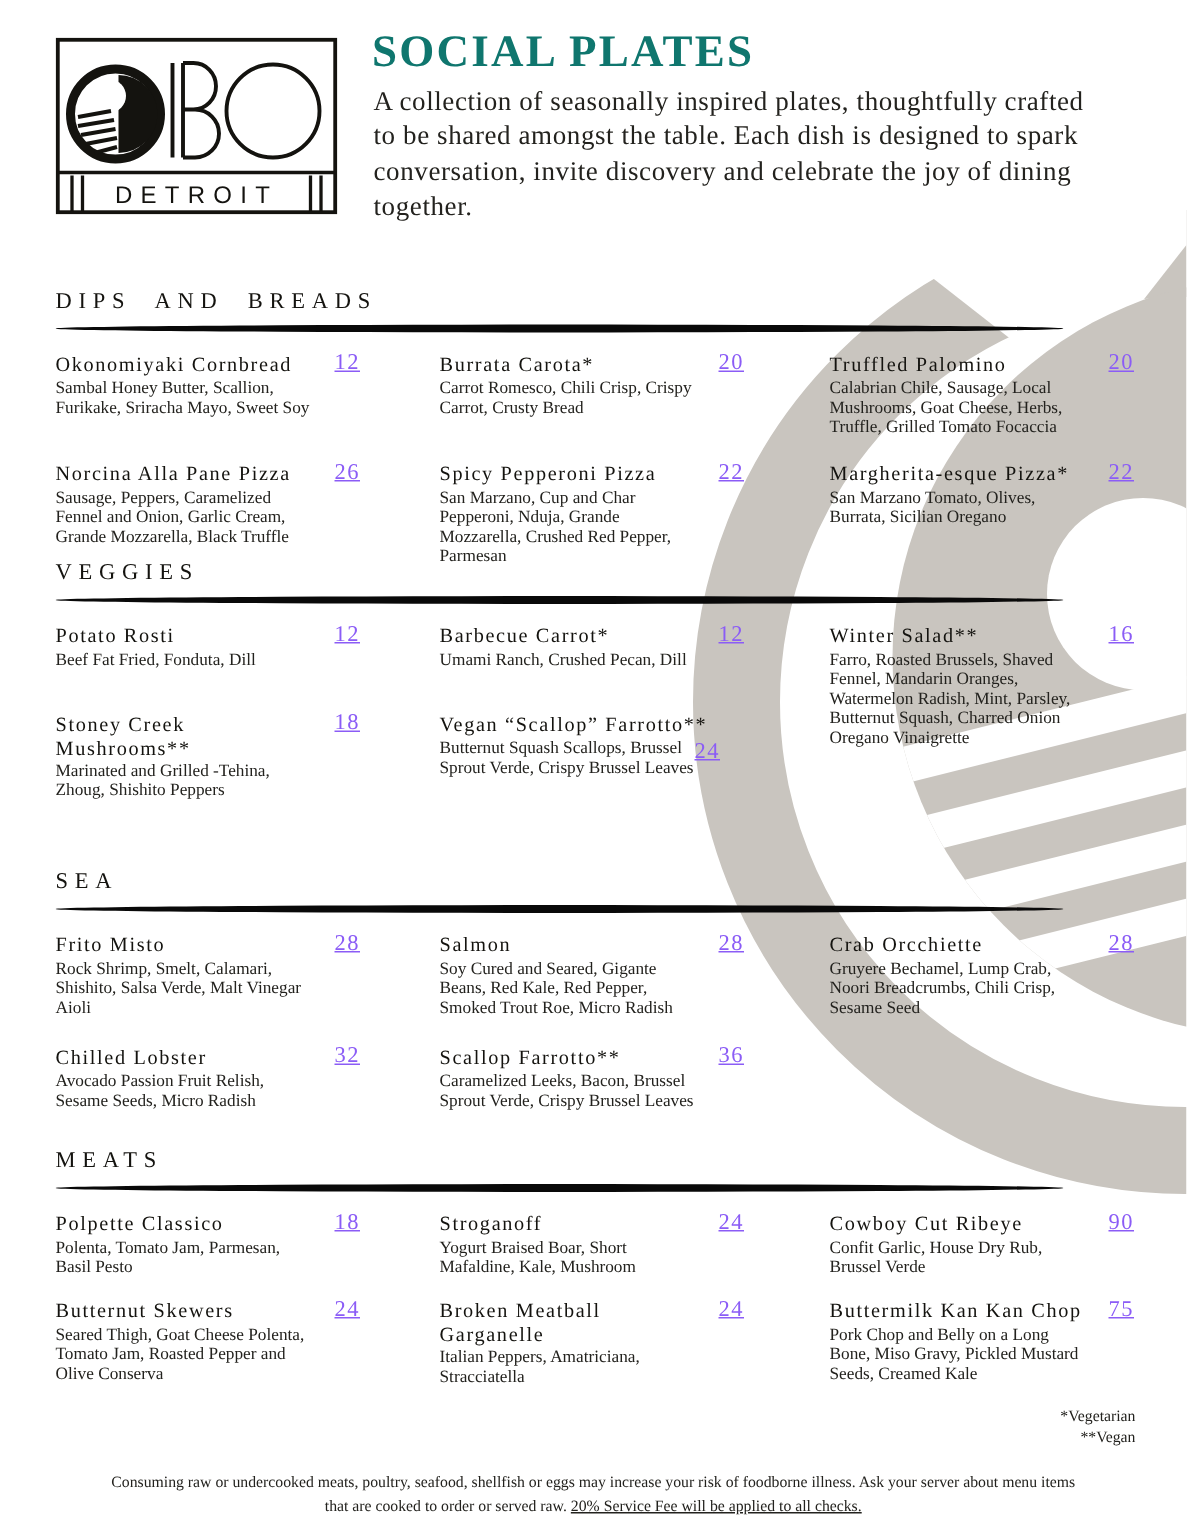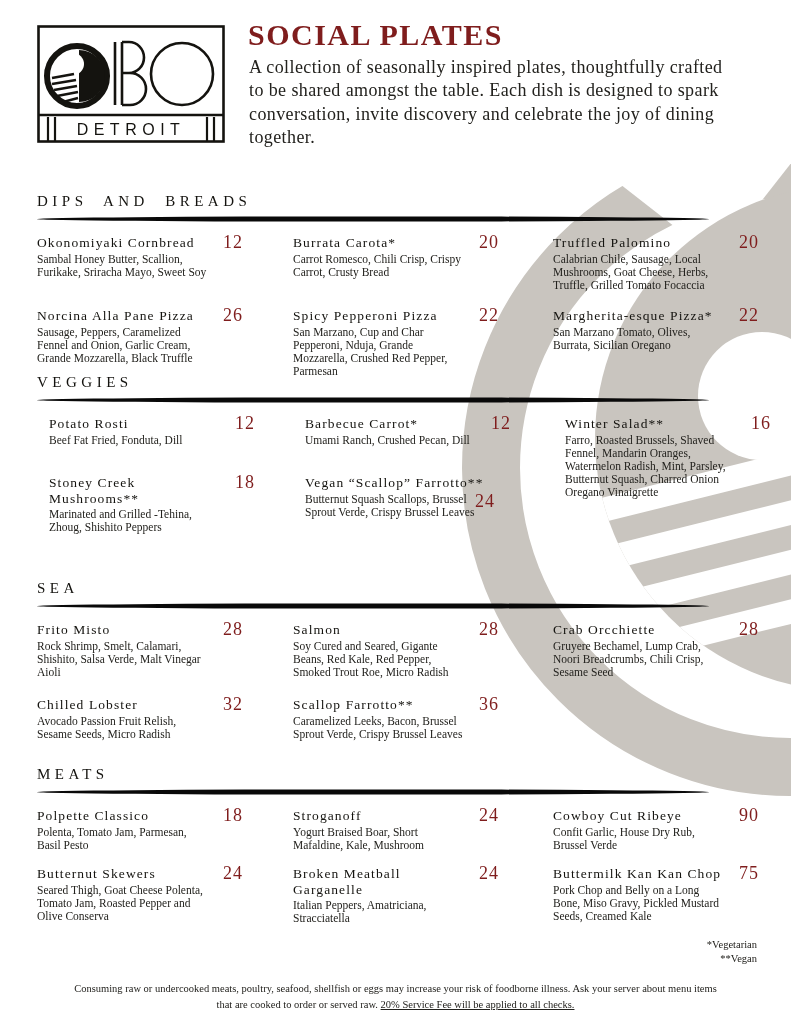--- a/index.html
+++ b/index.html
@@ -6,21 +6,21 @@
   .page{
     position:relative;width:791px;height:1024px;background:#fff;overflow:hidden;
     font-family:"Liberation Serif","DejaVu Serif",serif;color:#1c1b1a;
   }
   
   .watermark{position:absolute;inset:0;z-index:0;pointer-events:none;}
   
   .logo-box{position:absolute;left:37px;top:25px;width:188px;height:118px;z-index:2;}
   .title{
     position:absolute;left:248px;top:18px;z-index:2;
-    font-size:30px;font-weight:bold;letter-spacing:1.5px;color:#7f1d1d;
+    font-size:30px;font-weight:bold;letter-spacing:1.5px;color:#0f766e;
     font-family:"Liberation Serif","DejaVu Serif",serif;
   }
   .description{
     position:absolute;left:249px;top:56px;width:484px;z-index:2;
     font-size:18px;line-height:23.3px;letter-spacing:0.4px;color:#23221e;
   }
   
   .menu-section{position:absolute;left:37px;width:716px;z-index:2;}
   .sec-0{top:192px;}
   .sec-1{top:373px;}
@@ -31,29 +31,29 @@
     color:#14130f;line-height:18px;
   }
   .divider{display:block;margin-top:6px;}
   .cols{display:flex;margin-top:13px;}
   .col{display:flex;flex-direction:column;}
   .col-0{width:256px;}
   .col-1{width:260px;}
   .col-2{width:200px;}
   .menu-item{position:relative;}
   .sec-0 .menu-item{min-height:73px;}
-  .sec-1 .menu-item{min-height:59px;margin-left:12px;}
+  .sec-1 .menu-item{min-height:59px;}
   .sec-2 .menu-item{min-height:75px;}
   .sec-3 .menu-item{min-height:58px;}
   .item-head{display:flex;align-items:flex-start;gap:16px;}
   .item-name{
     width:170px;flex:none;font-size:13.5px;line-height:15.5px;letter-spacing:1.1px;
     color:#14130f;
   }
-  .item-price{font-size:18px;letter-spacing:1px;color:#7f1d1d;line-height:15.5px;}
+  .item-price{font-size:15px;letter-spacing:1px;color:#8b5cf6;line-height:15.5px;text-decoration:underline;}
   .item-desc{
     position:relative;max-width:172px;font-size:11.5px;line-height:13.2px;
     margin-top:2px;color:#23221e;
   }
   
   .menu-item.wide .item-name{width:100%;}
   .menu-item.wide .item-desc .item-price{position:absolute;left:170px;top:1px;}
   
   .footnotes{
     position:absolute;right:34px;top:938px;z-index:2;text-align:right;

